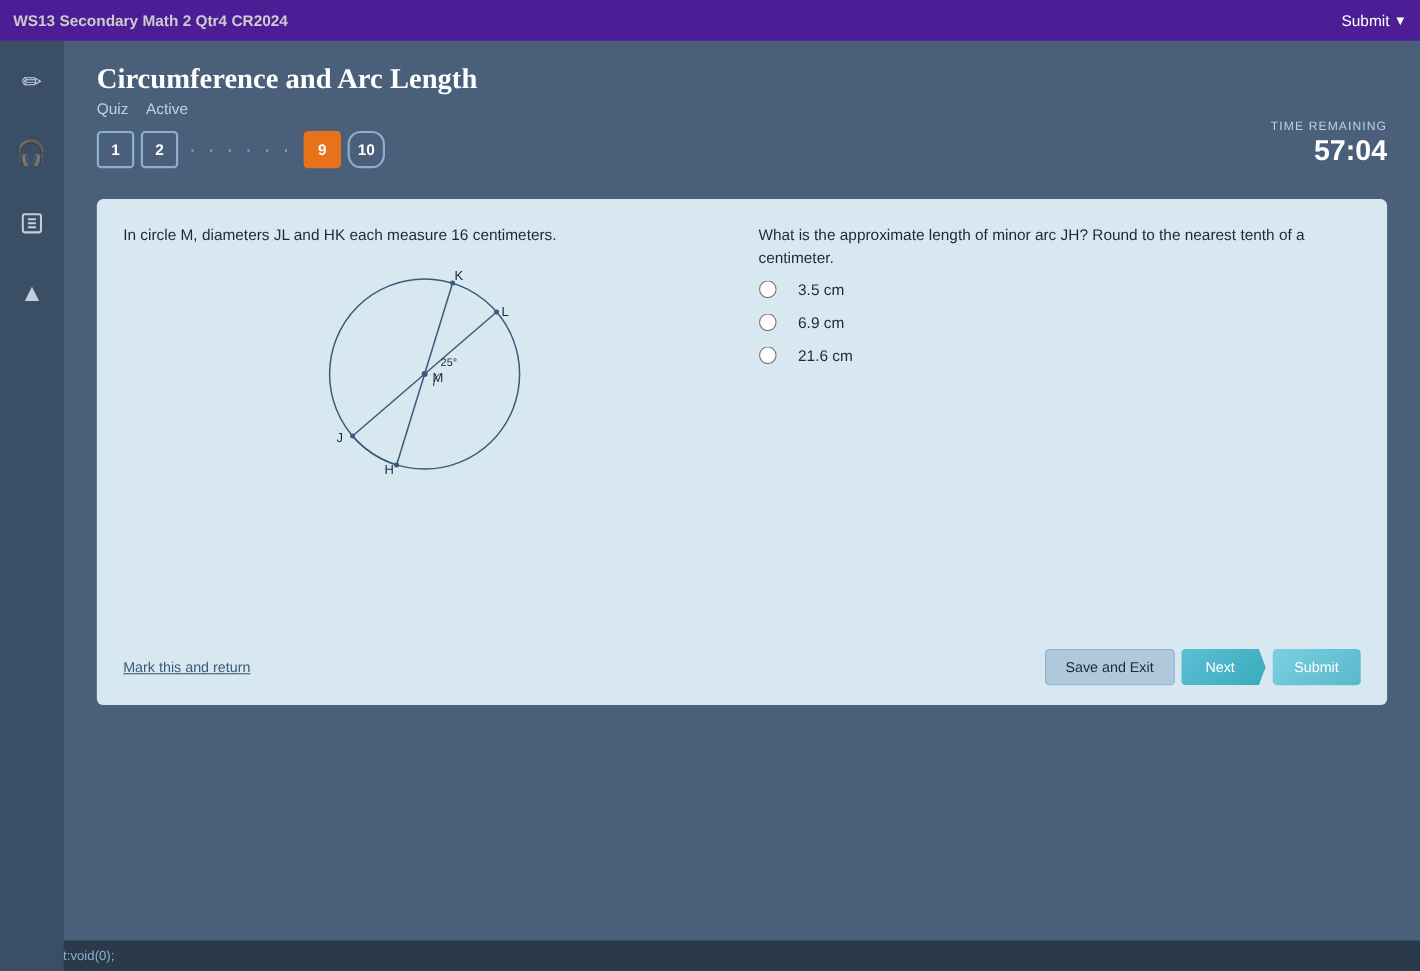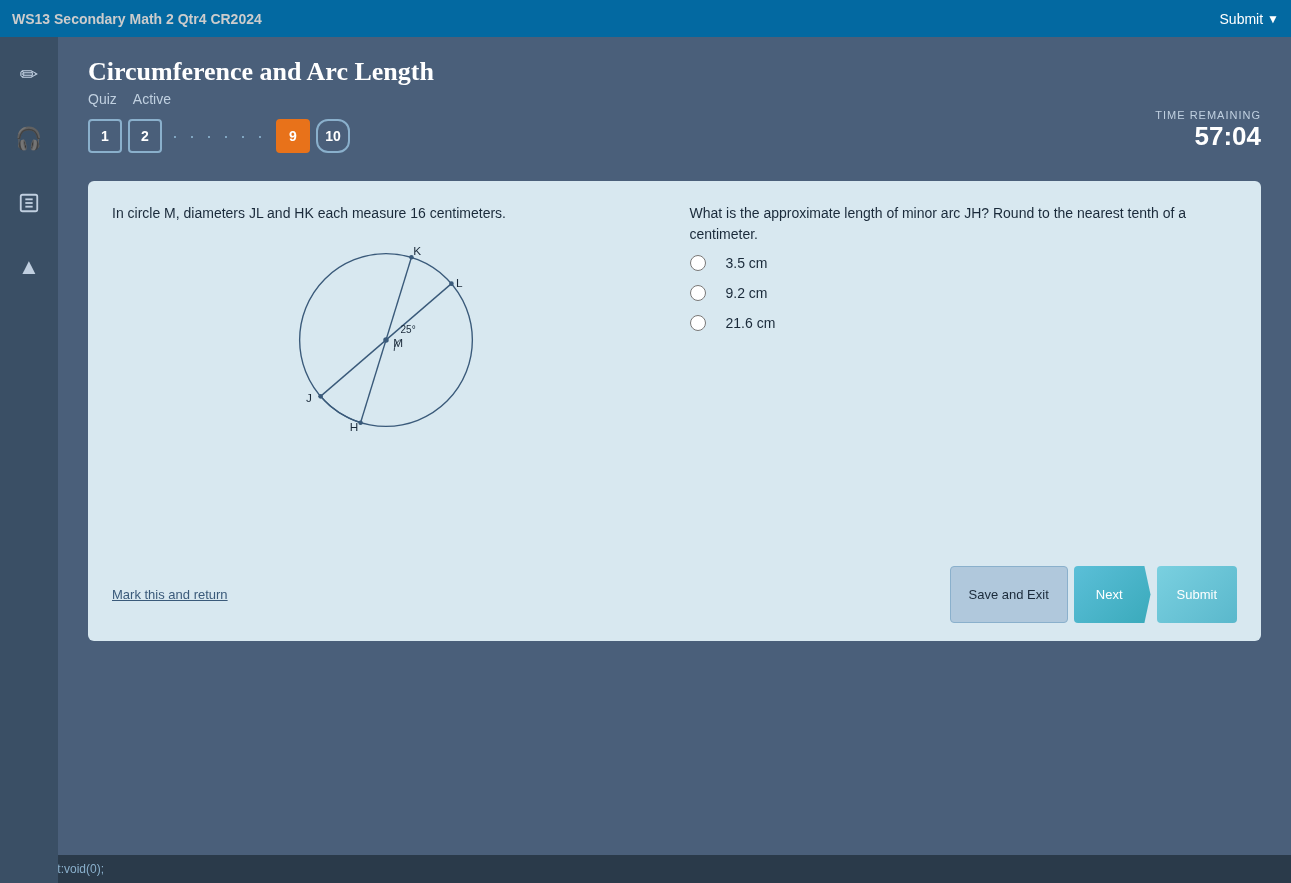--- a/index.html
+++ b/index.html
@@ -9,21 +9,21 @@
       background: #4a5f7a;
       font-family: Arial, sans-serif;
       overflow: hidden;
       position: relative;
     }
 
     
     .top-bar {
       width: 100%;
       height: 37px;
-      background: #0369a1;
+      background: #4c1d95;
       display: flex;
       align-items: center;
       justify-content: space-between;
       padding: 0 12px;
       position: relative;
       z-index: 10;
     }
     .top-bar-title {
       color: #ccc;
       font-size: 14px;
@@ -225,21 +225,21 @@
     }
     .footer-btns {
       display: flex;
       gap: 6px;
     }
     .btn-save-exit {
       background: #b0c8dc;
       color: #1a2a3a;
       border: 1px solid #8ab0cc;
       border-radius: 4px;
-      padding: 20px 18px;
+      padding: 8px 18px;
       font-size: 13px;
       cursor: pointer;
     }
     .btn-next {
       background: linear-gradient(135deg, #5bbfd8, #3aaabb);
       color: #fff;
       border: none;
       border-radius: 4px;
       padding: 8px 22px;
       font-size: 13px;
@@ -360,21 +360,21 @@
 
       <div class="question-right">
         <p class="question-prompt">What is the approximate length of minor arc JH? Round to the nearest tenth of a centimeter.</p>
         <div class="answer-options">
           <label class="answer-option">
             <input type="radio" name="answer" value="a" style="">
             <span>3.5 cm</span>
           </label>
           <label class="answer-option">
             <input type="radio" name="answer" value="b" style="">
-            <span>9.2 cm</span>
+            <span>6.9 cm</span>
           </label>
           <label class="answer-option">
             <input type="radio" name="answer" value="c" style="">
             <span>21.6 cm</span>
           </label>
         </div>
       </div>
     </div>
 
     <div class="card-footer">

